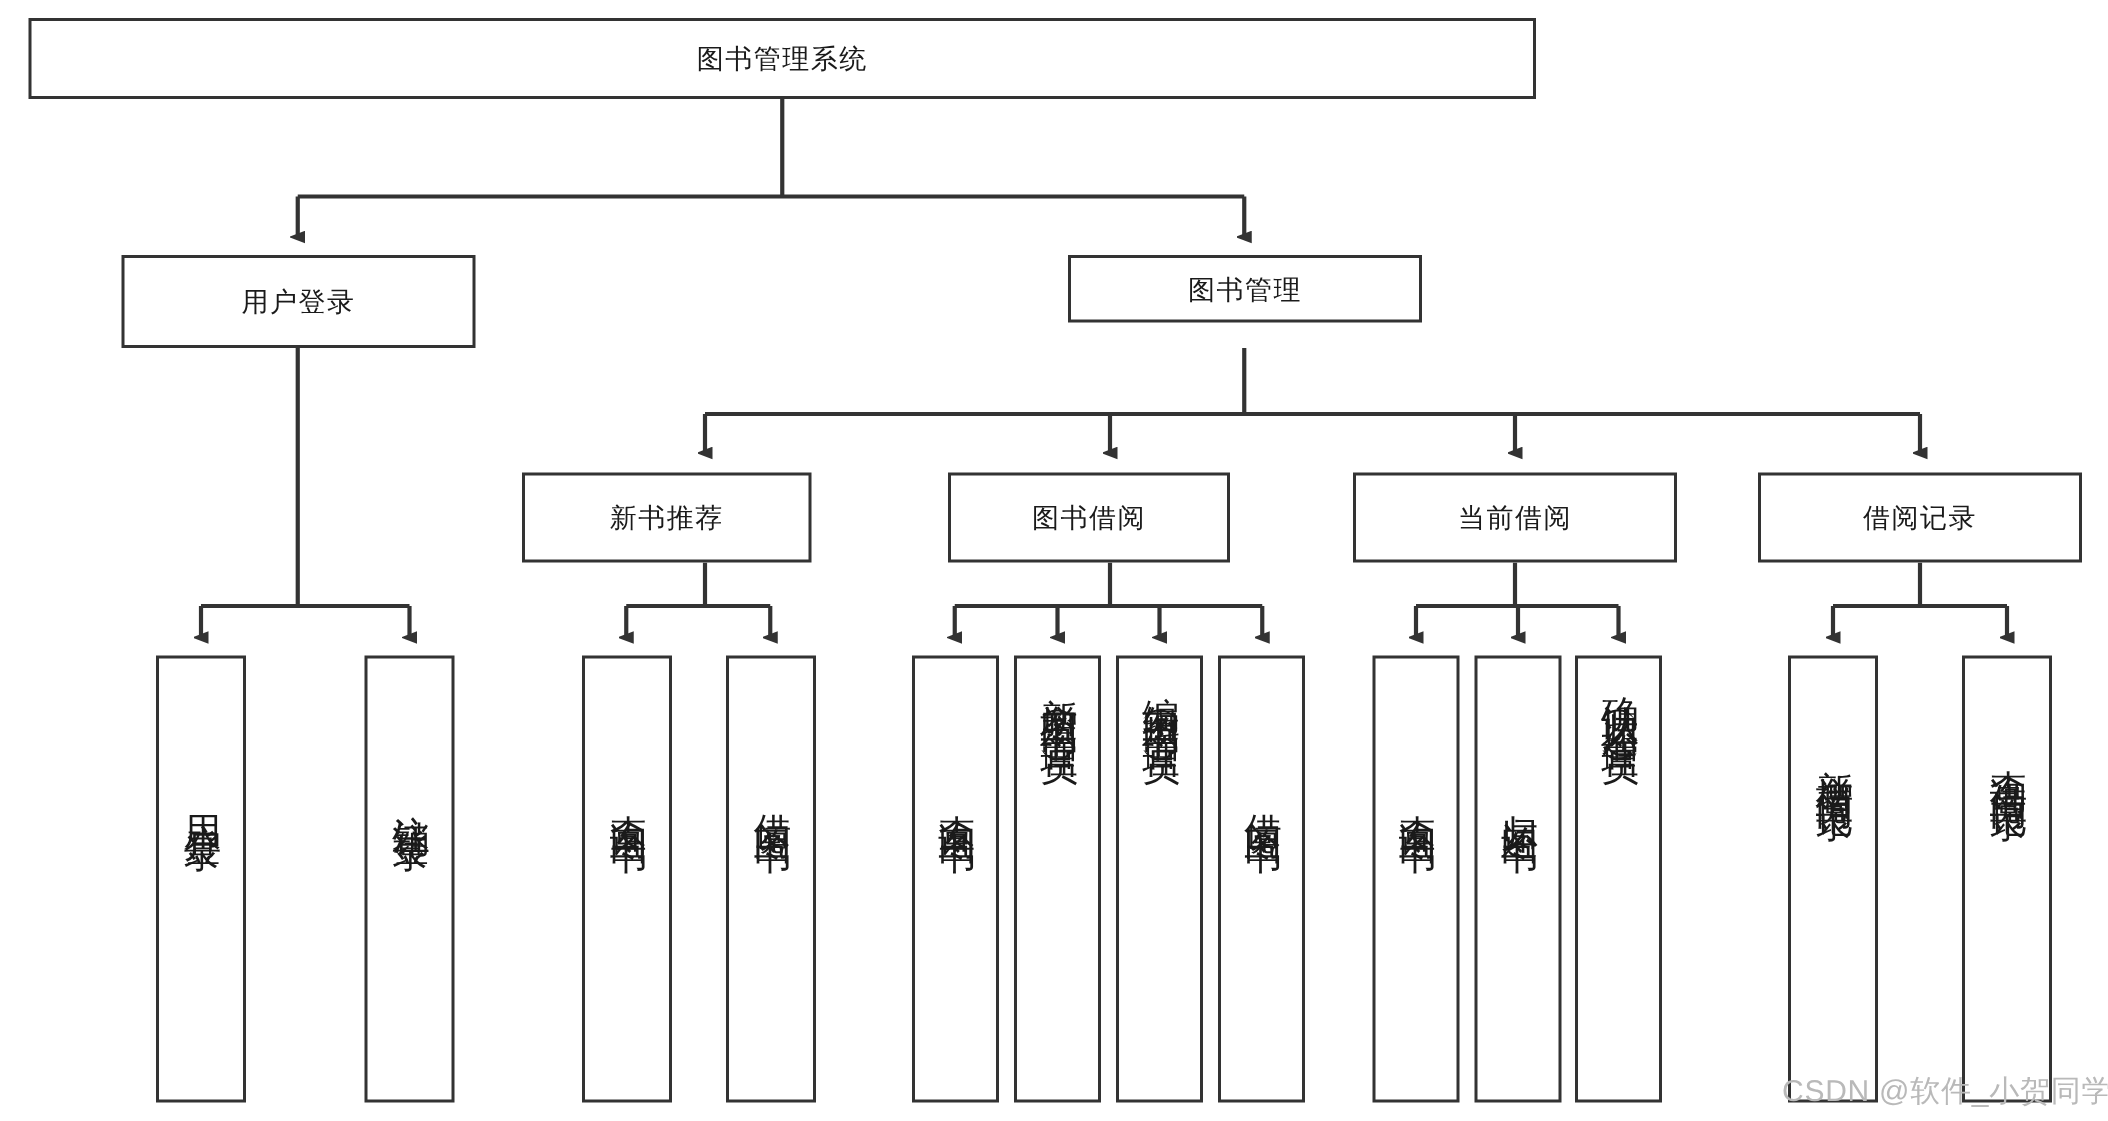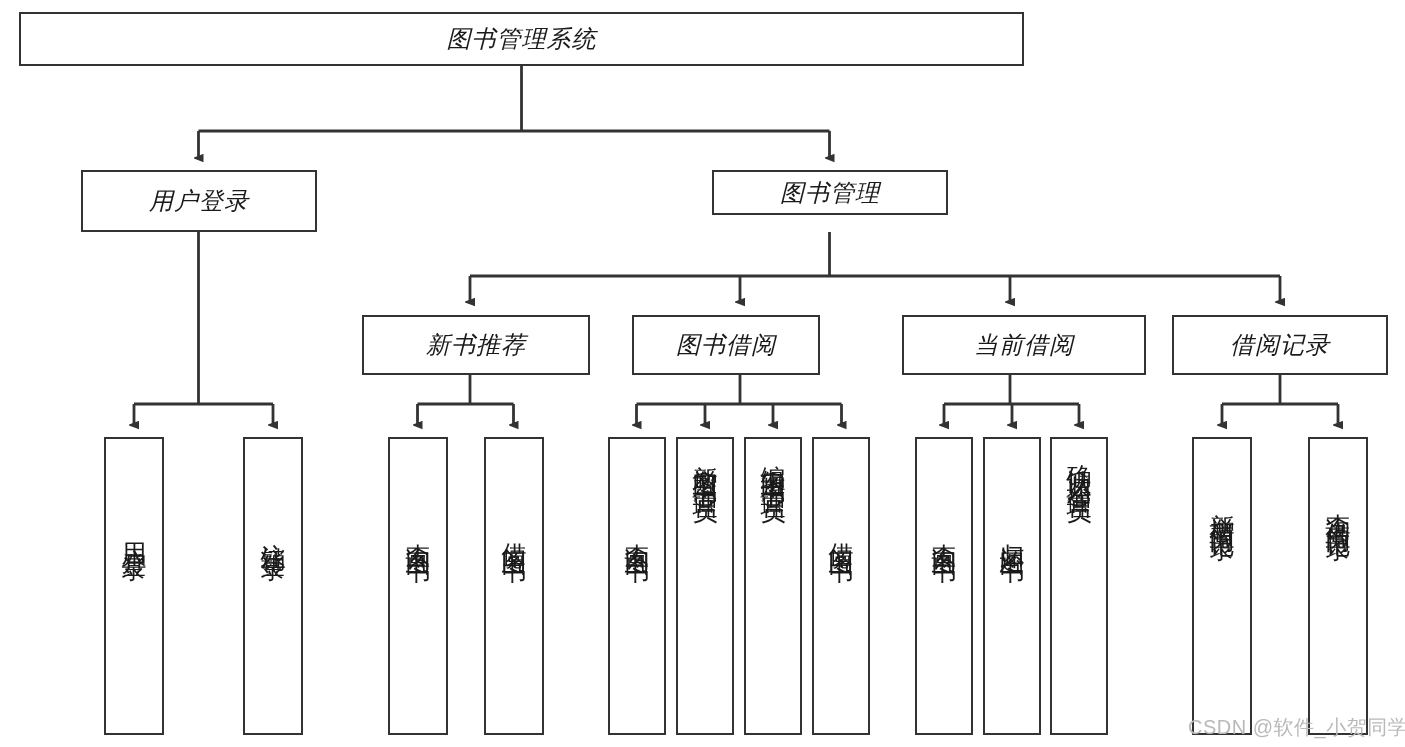--- a/index.html
+++ b/index.html
@@ -36,23 +36,22 @@
     align-items: center;
     justify-content: center;
     color: #1a1a1a;
     z-index: 2;
   }
   .node .label {
     white-space: pre;
     line-height: 1.0;
   }
   .node.h .label {
-    font-size: 24px;
+    font-size: 18px;
     letter-spacing: 1px;
-    font-style: italic;
   }
   .node.v {
     align-items: flex-start;
     justify-content: center;
     padding-top: 6px;
   }
   .node.v .label {
     writing-mode: vertical-rl;
     text-orientation: upright;
     font-size: 25px;
@@ -136,27 +135,27 @@
     <span class="label">图书管理系统</span>
   </div>
 
   <div class="node h" style="left:81px; top:170px; width:236px; height:62px;">
     <span class="label">用户登录</span>
   </div>
   <div class="node h" style="left:712px; top:170px; width:236px; height:45px;">
     <span class="label">图书管理</span>
   </div>
 
-  <div class="node h" style="left:362px; top:315px; width:228px; height:60px;">
+  <div class="node h" style="left:348px; top:315px; width:193px; height:60px;">
     <span class="label">新书推荐</span>
   </div>
   <div class="node h" style="left:632px; top:315px; width:188px; height:60px;">
     <span class="label">图书借阅</span>
   </div>
-  <div class="node h" style="left:902px; top:315px; width:244px; height:60px;">
+  <div class="node h" style="left:902px; top:315px; width:216px; height:60px;">
     <span class="label">当前借阅</span>
   </div>
   <div class="node h" style="left:1172px; top:315px; width:216px; height:60px;">
     <span class="label">借阅记录</span>
   </div>
 
   <div class="node v mid" style="left:104px; top:437px; width:60px; height:298px;">
     <span class="label">用户登录</span>
   </div>
   <div class="node v mid" style="left:243px; top:437px; width:60px; height:298px;">

